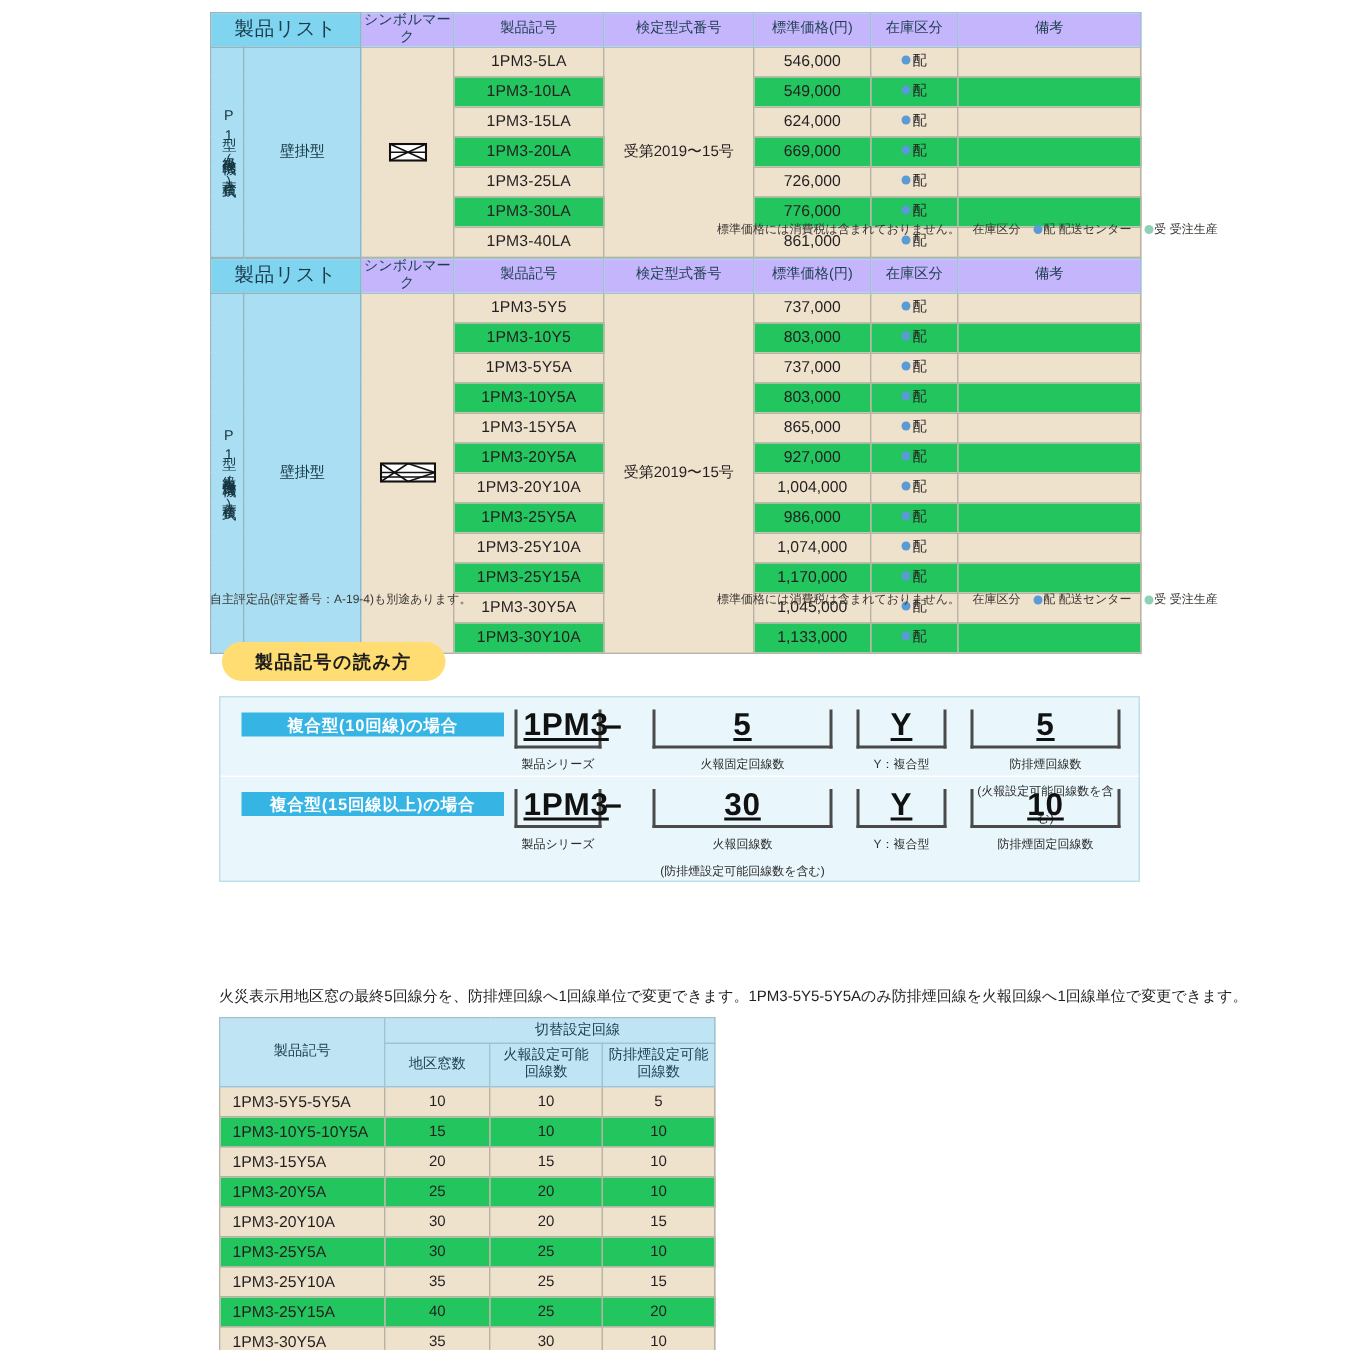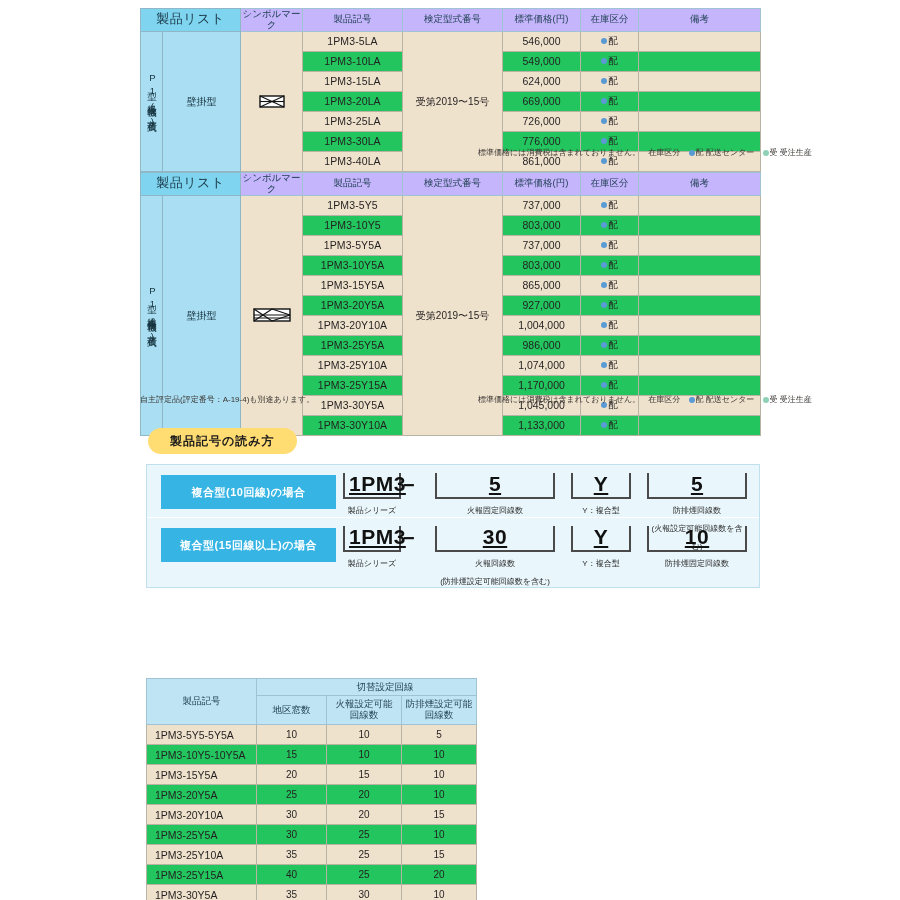--- a/index.html
+++ b/index.html
@@ -110,21 +110,21 @@
     background:#e9f6fb;
     border:1px solid #bfe0ec;
   }
   .readrow{
     position:relative;
     height:52px;
   }
   .readrow + .readrow{border-top:1px solid #ffffff;}
   .caseLabel{
     position:absolute;left:14px;top:10px;
-    width:175px;height:34px;
+    width:175px;height:16px;
     background:#36b5e5;
     color:#ffffff;
     font-size:11px;font-weight:bold;
     display:flex;align-items:center;justify-content:center;
     letter-spacing:.5px;
   }
   .seg{
     position:absolute;
     text-align:center;
   }
@@ -400,20 +400,21 @@
         <div class="seg" style="left:196px;top:8px;width:58px;"><span class="big">1PM3</span><span class="sub">製品シリーズ</span></div>
         <div class="dash" style="left:256px;top:9px;">−</div>
         <div class="seg" style="left:288px;top:8px;width:120px;"><span class="big">30</span><span class="sub">火報回線数<br>(防排煙設定可能回線数を含む)</span></div>
         <div class="seg" style="left:424px;top:8px;width:60px;"><span class="big">Y</span><span class="sub">Y：複合型</span></div>
         <div class="seg" style="left:500px;top:8px;width:100px;"><span class="big">10</span><span class="sub">防排煙固定回線数</span></div>
       </div>
   </div>
 
 
 
+  <div class="desc" style="left:146px;top:657px;">火災表示用地区窓の最終5回線分を、防排煙回線へ1回線単位で変更できます。1PM3-5Y5-5Y5Aのみ防排煙回線を火報回線へ1回線単位で変更できます。</div>
 
   <table class="btable" style="left:146px;top:678px;width:330px;">
     <colgroup>
       <col style="width:110px">
         <col style="width:70px">
         <col style="width:75px">
         <col style="width:75px">
     </colgroup>
     <thead>
       <tr>

